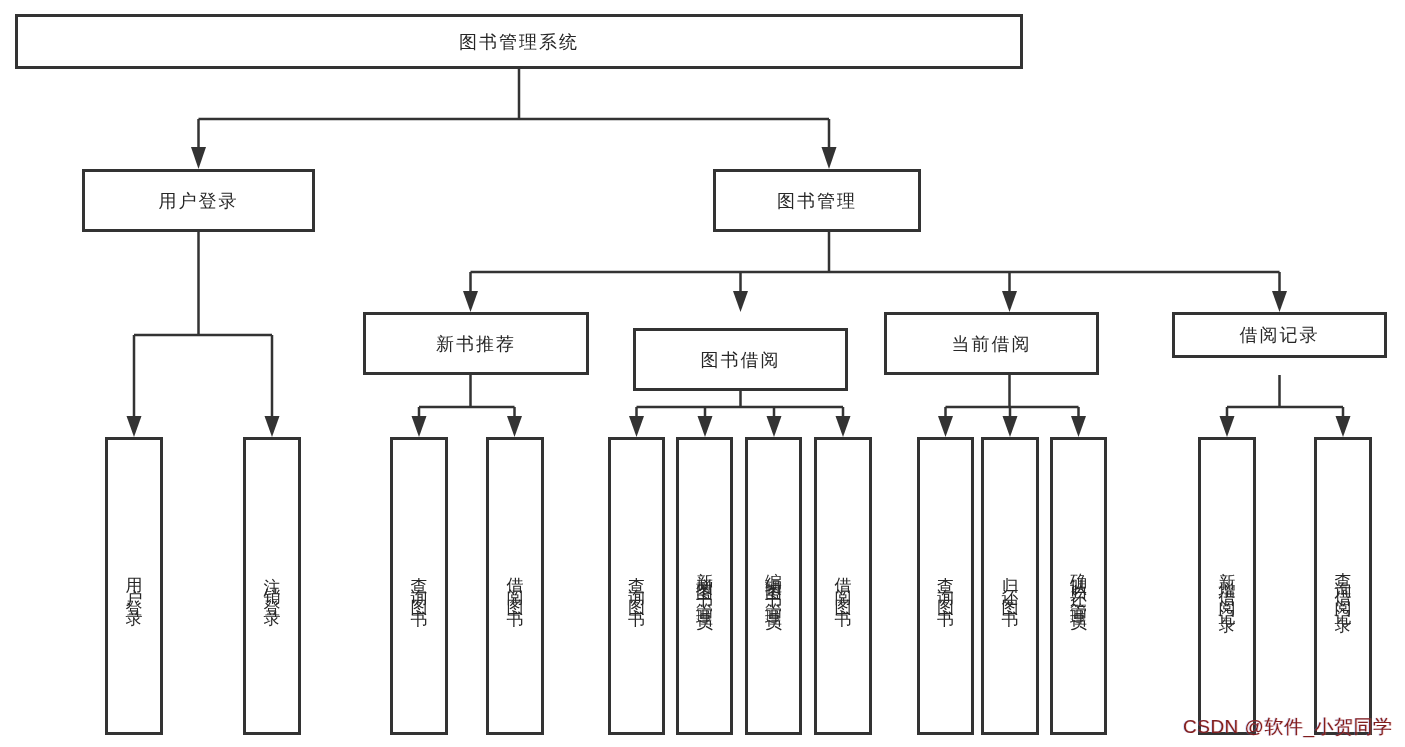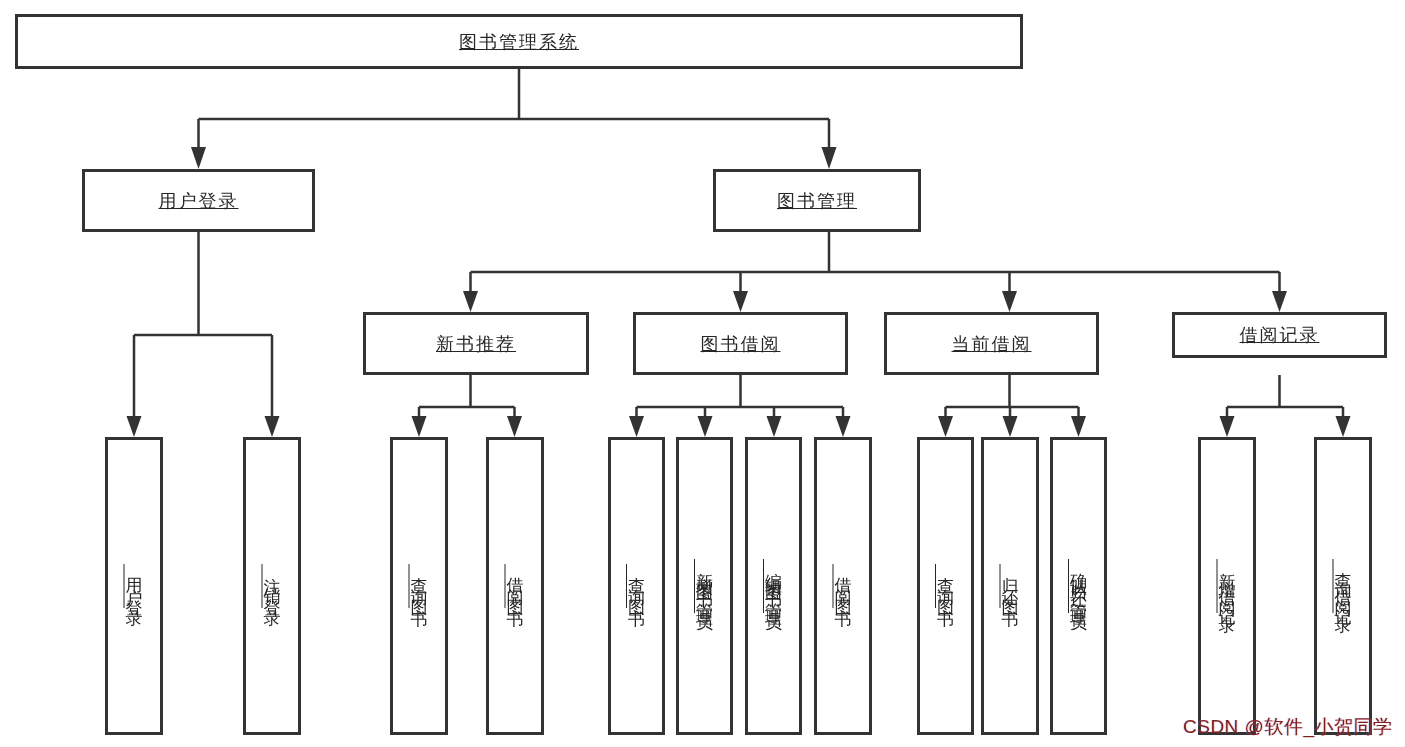--- a/index.html
+++ b/index.html
@@ -20,21 +20,20 @@
   }
   .node {
     position: absolute;
     box-sizing: border-box;
     border: 3px solid #333333;
     background: #ffffff;
     display: flex;
     align-items: center;
     justify-content: center;
     z-index: 2;
-    text-decoration: underline;
   }
   .node .hlabel {
     font-size: 18px;
     letter-spacing: 2px;
     white-space: nowrap;
     line-height: 1;
   }
   .leaf .vlabel {
     writing-mode: vertical-rl;
     text-orientation: mixed;
@@ -110,21 +109,21 @@
   <div class="node" style="left:82px; top:169px; width:233px; height:63px;">
     <span class="hlabel">用户登录</span>
   </div>
   <div class="node" style="left:713px; top:169px; width:208px; height:63px;">
     <span class="hlabel">图书管理</span>
   </div>
 
   <div class="node" style="left:363px; top:312px; width:226px; height:63px;">
     <span class="hlabel">新书推荐</span>
   </div>
-  <div class="node" style="left:633px; top:312px; width:215px; height:63px;">
+  <div class="node" style="left:633px; top:328px; width:215px; height:63px;">
     <span class="hlabel">图书借阅</span>
   </div>
   <div class="node" style="left:884px; top:312px; width:215px; height:63px;">
     <span class="hlabel">当前借阅</span>
   </div>
   <div class="node" style="left:1172px; top:312px; width:215px; height:46px;">
     <span class="hlabel">借阅记录</span>
   </div>
 
   <div class="node leaf" style="left:105px; top:437px; width:58px; height:298px;">

